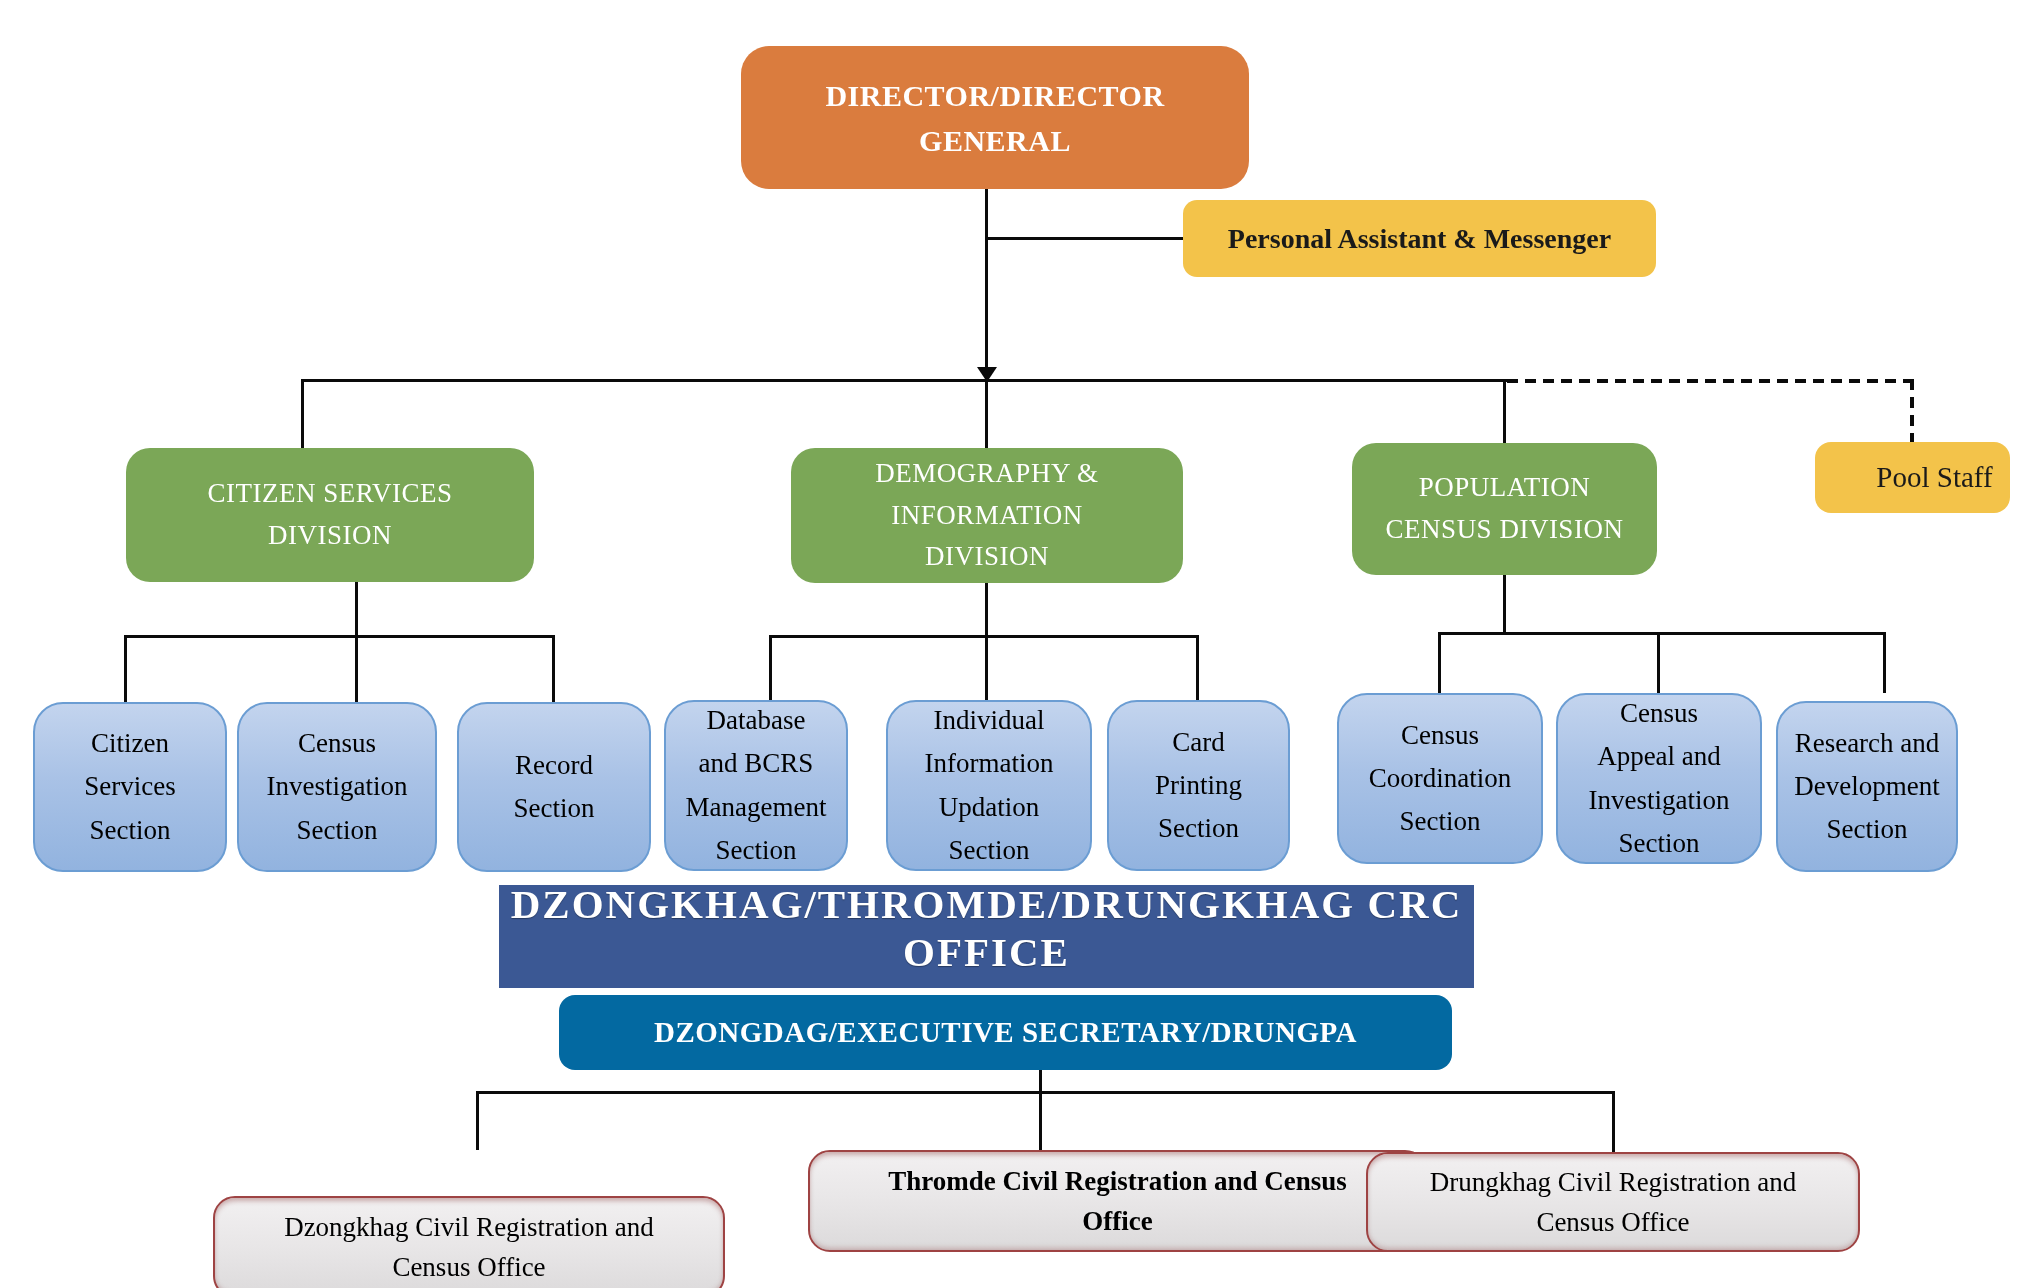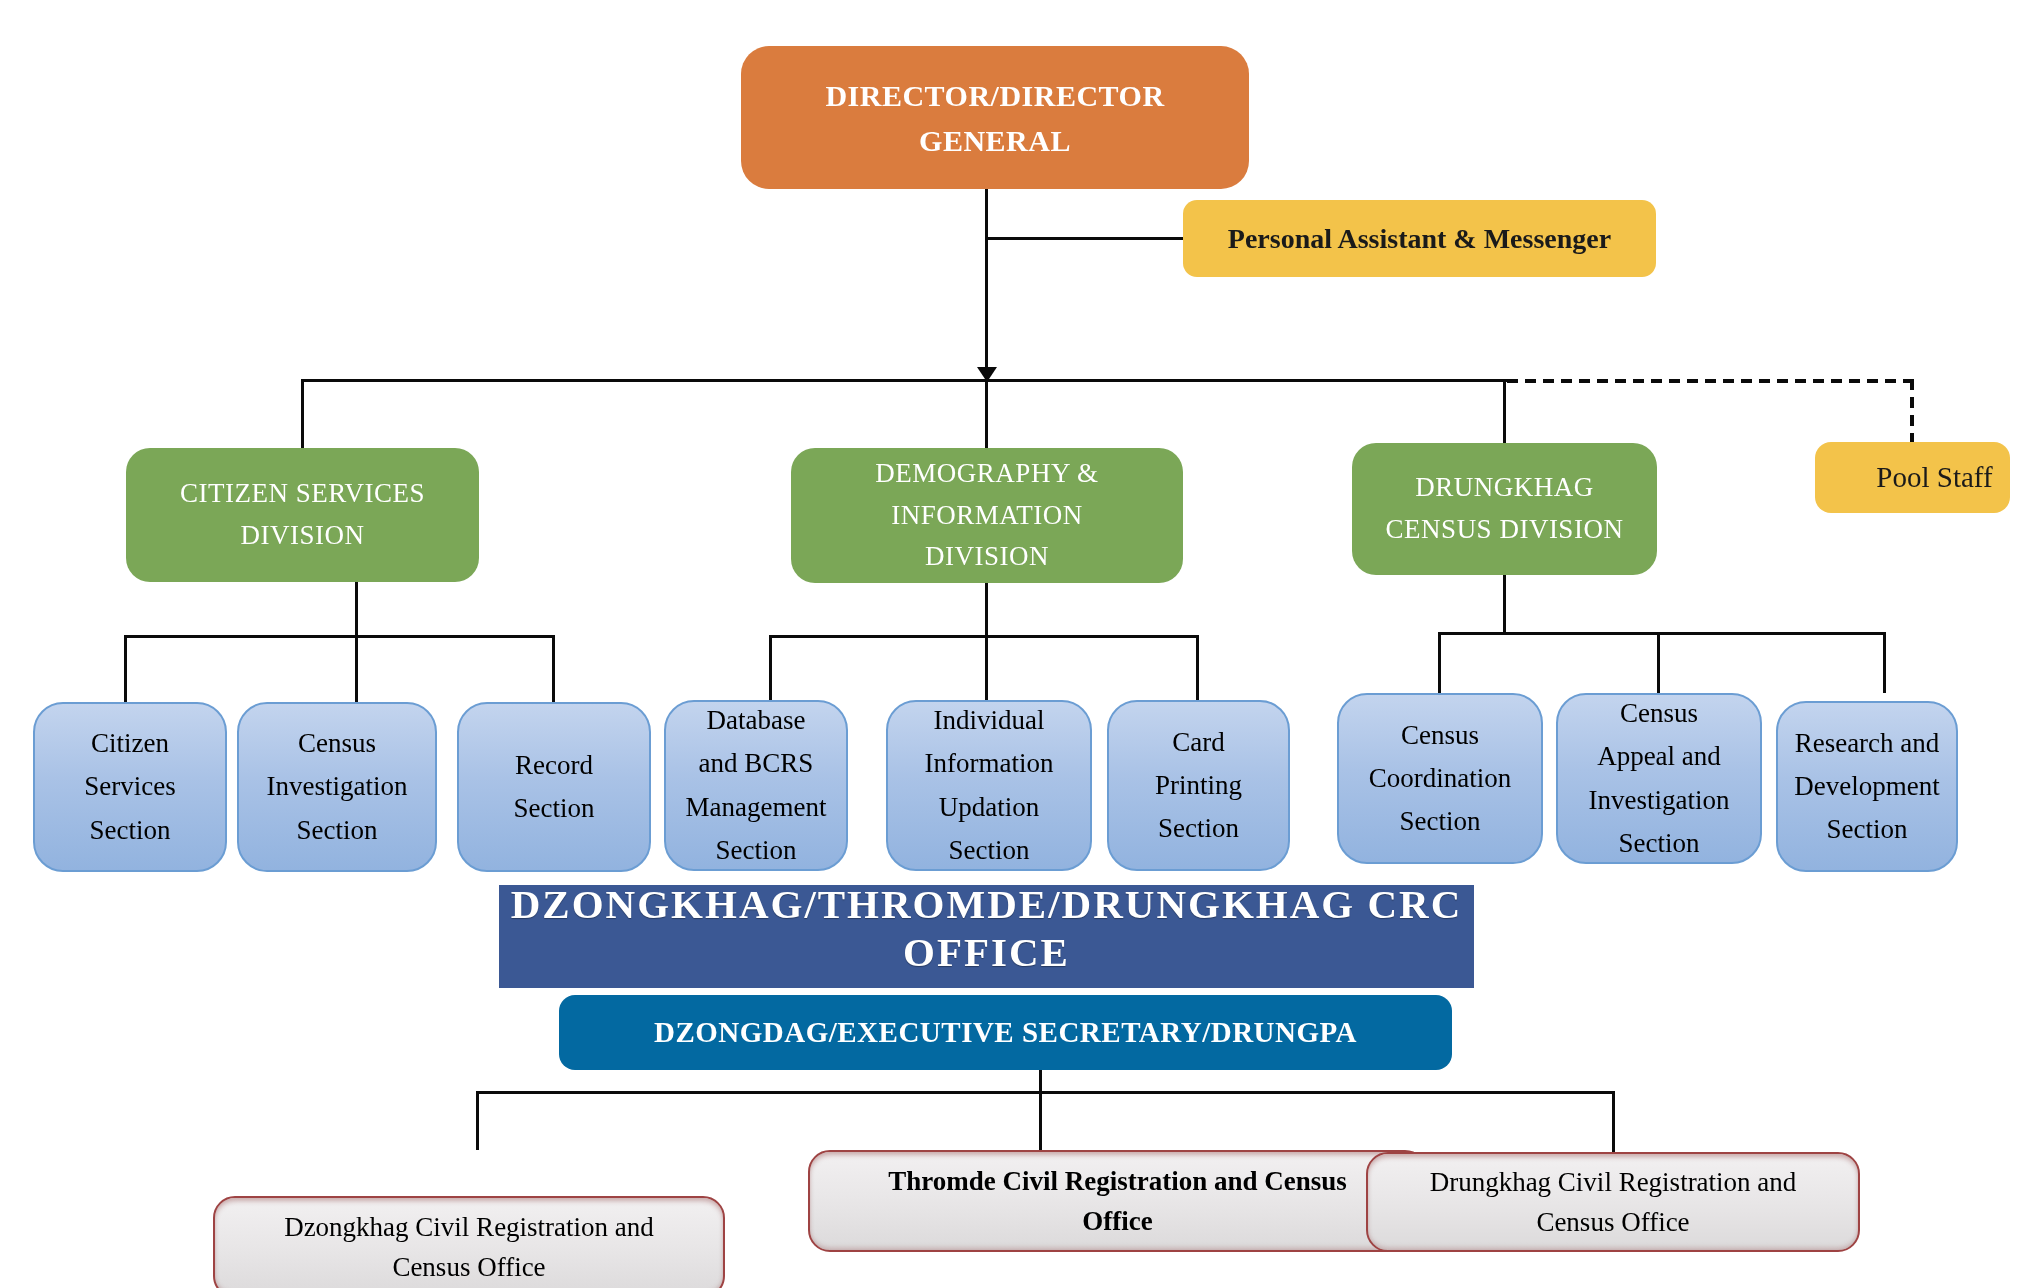--- a/index.html
+++ b/index.html
@@ -93,28 +93,28 @@
   <div class="v-line" style="left:1039px;top:1091px;height:59px;"></div>
   <div class="v-line" style="left:1612px;top:1091px;height:61px;"></div>
 
   <div class="box director" style="left:741px;top:14px;width:508px;height:143px;margin-top:32px;">DIRECTOR/DIRECTOR
 GENERAL</div>
 
   <div class="box gold" style="left:1183px;top:200px;width:473px;height:77px;">Personal Assistant &amp; Messenger</div>
 
   <div class="box gold pool" style="left:1815px;top:442px;width:195px;height:71px;">Pool Staff</div>
 
-  <div class="box division" style="left:126px;top:448px;width:353px;height:134px;">CITIZEN SERVICES
+  <div class="box division" style="left:126px;top:448px;width:408px;height:134px;">CITIZEN SERVICES
 DIVISION</div>
 
   <div class="box division" style="left:791px;top:448px;width:392px;height:135px;">DEMOGRAPHY &amp;
 INFORMATION
 DIVISION</div>
 
-  <div class="box division" style="left:1352px;top:443px;width:305px;height:132px;">DRUNGKHAG
+  <div class="box division" style="left:1352px;top:443px;width:305px;height:132px;">POPULATION
 CENSUS DIVISION</div>
 
   <div class="box section" style="left:33px;top:702px;width:194px;height:170px;">Citizen
 Services
 Section</div>
   <div class="box section" style="left:237px;top:702px;width:200px;height:170px;">Census
 Investigation
 Section</div>
   <div class="box section" style="left:457px;top:702px;width:194px;height:170px;">Record
 Section</div>

